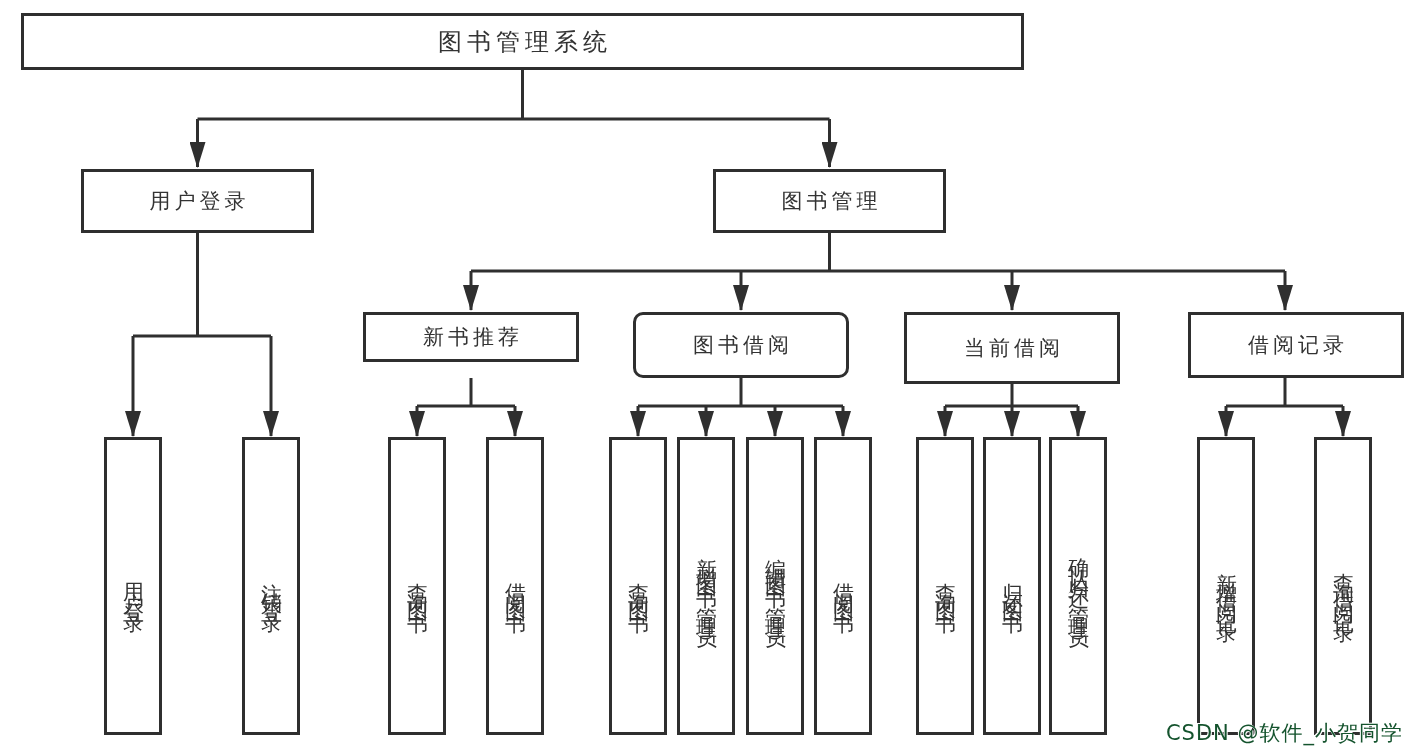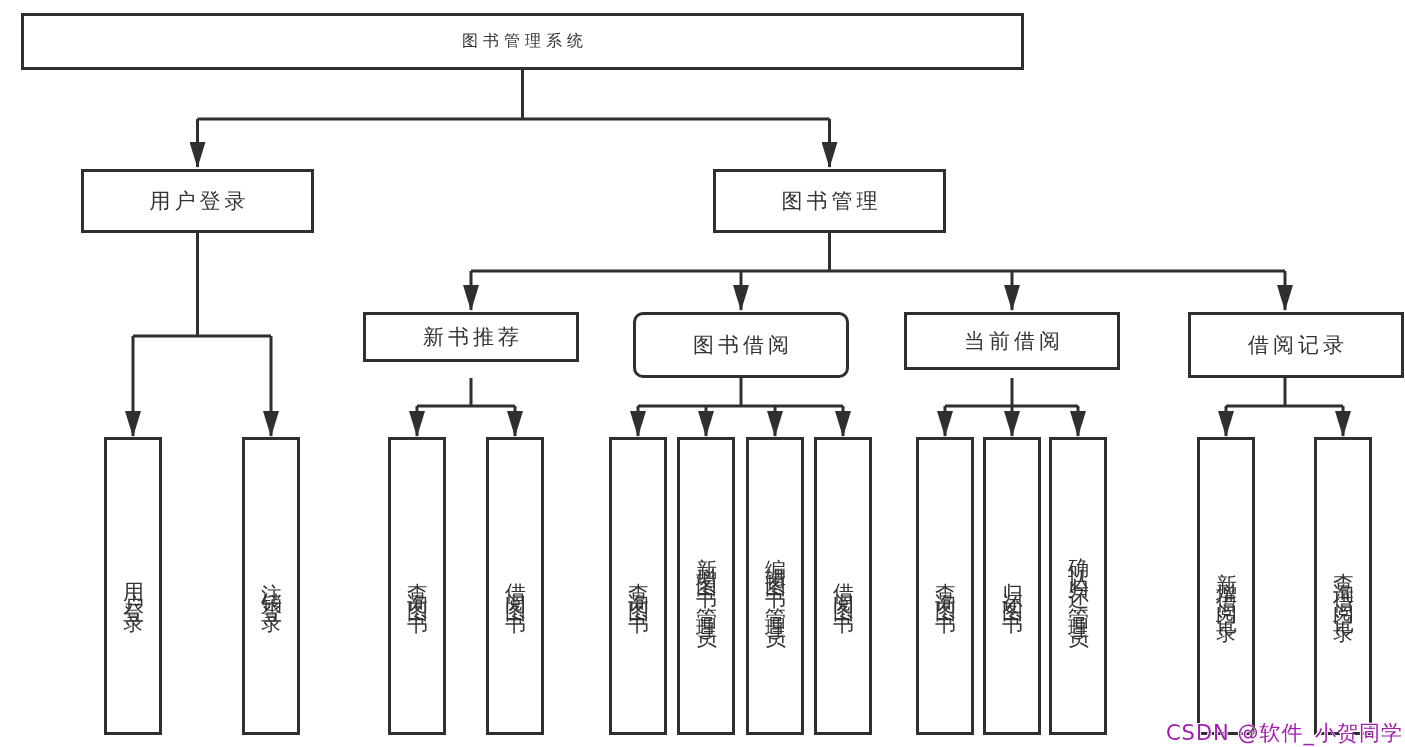--- a/index.html
+++ b/index.html
@@ -34,21 +34,21 @@
     align-items: center;
     justify-content: center;
   }
   .box.h span {
     font-size: 21px;
     letter-spacing: 4px;
     text-indent: 4px;
     white-space: nowrap;
   }
   .box.root span {
-    font-size: 16px;
+    font-size: 24px;
     letter-spacing: 5px;
     text-indent: 5px;
   }
   .box.v span {
     writing-mode: vertical-rl;
     text-orientation: mixed;
     font-size: 21px;
     letter-spacing: 10px;
     line-height: 1.0;
     white-space: nowrap;
@@ -134,21 +134,21 @@
   <div class="box h" style="left:713px; top:169px; width:233px; height:64px;">
     <span>图书管理</span>
   </div>
 
   <div class="box h" style="left:363px; top:312px; width:216px; height:50px;">
     <span>新书推荐</span>
   </div>
   <div class="box h" style="left:633px; top:312px; width:216px; height:66px;border-radius:10px;">
     <span>图书借阅</span>
   </div>
-  <div class="box h" style="left:904px; top:312px; width:216px; height:58px;">
+  <div class="box h" style="left:904px; top:312px; width:216px; height:72px;">
     <span>当前借阅</span>
   </div>
   <div class="box h" style="left:1177px; top:312px; width:216px; height:66px;margin-left:11px;">
     <span>借阅记录</span>
   </div>
 
   <div class="box v" style="left:104px; top:437px; width:58px; height:298px;">
     <span>用户登录</span>
   </div>
   <div class="box v" style="left:242px; top:437px; width:58px; height:298px;">
@@ -185,15 +185,15 @@
     <span>确认归还（管理员）</span>
   </div>
 
   <div class="box v" style="left:1197px; top:437px; width:58px; height:298px;">
     <span>新增借阅记录</span>
   </div>
   <div class="box v" style="left:1314px; top:437px; width:58px; height:298px;">
     <span>查询借阅记录</span>
   </div>
 
-  <div class="watermark" style="color: #a21caf;">CSDN @软件_小贺同学</div>
+  <div class="watermark" style="color: #14532d;">CSDN @软件_小贺同学</div>
 
 </div>
 
 </body></html>

